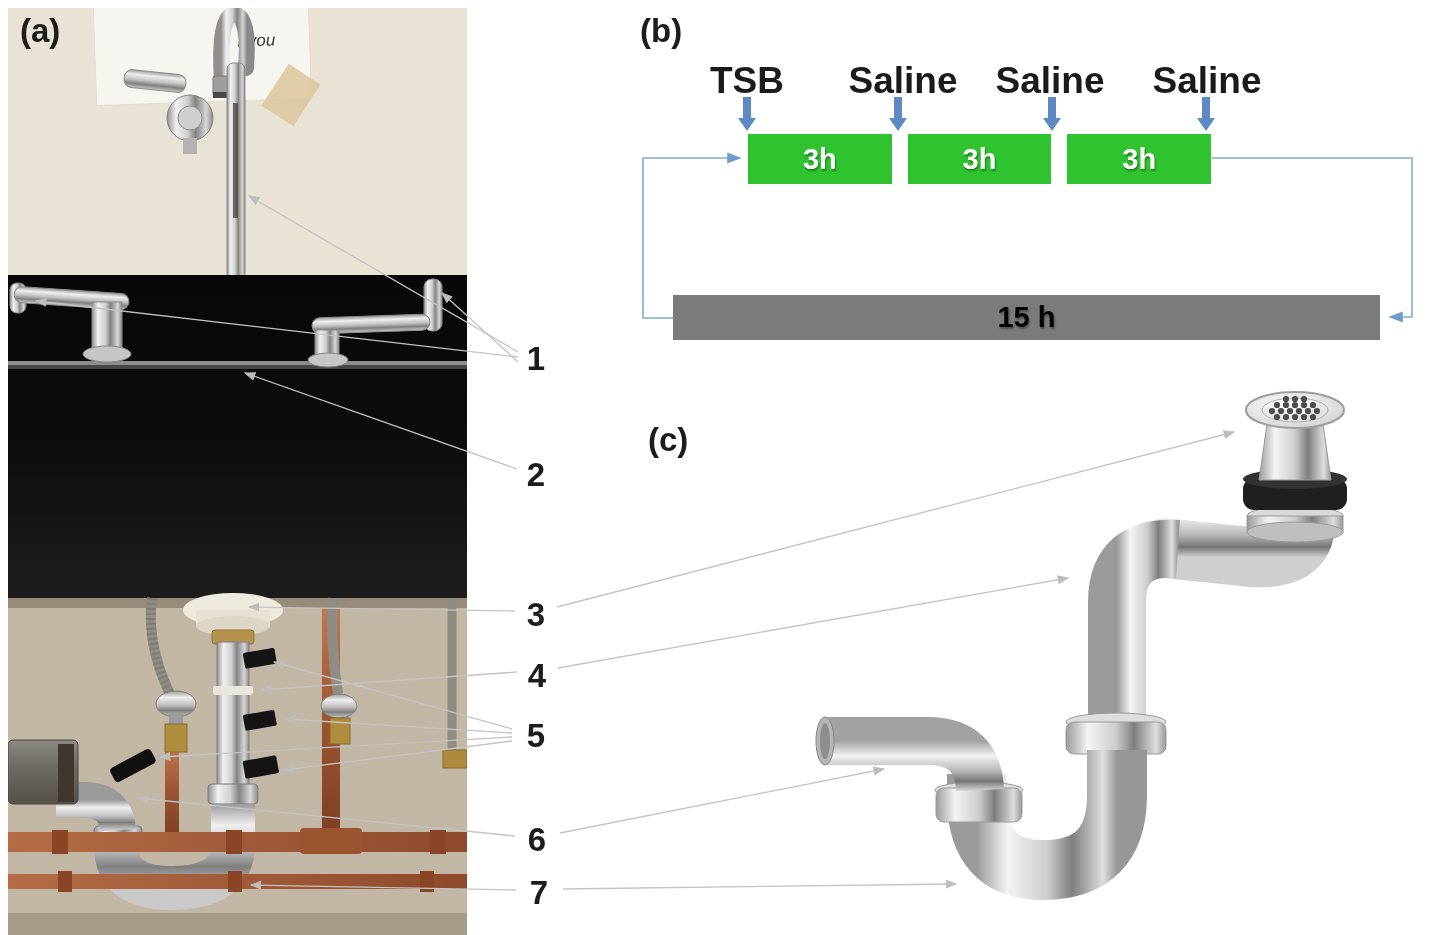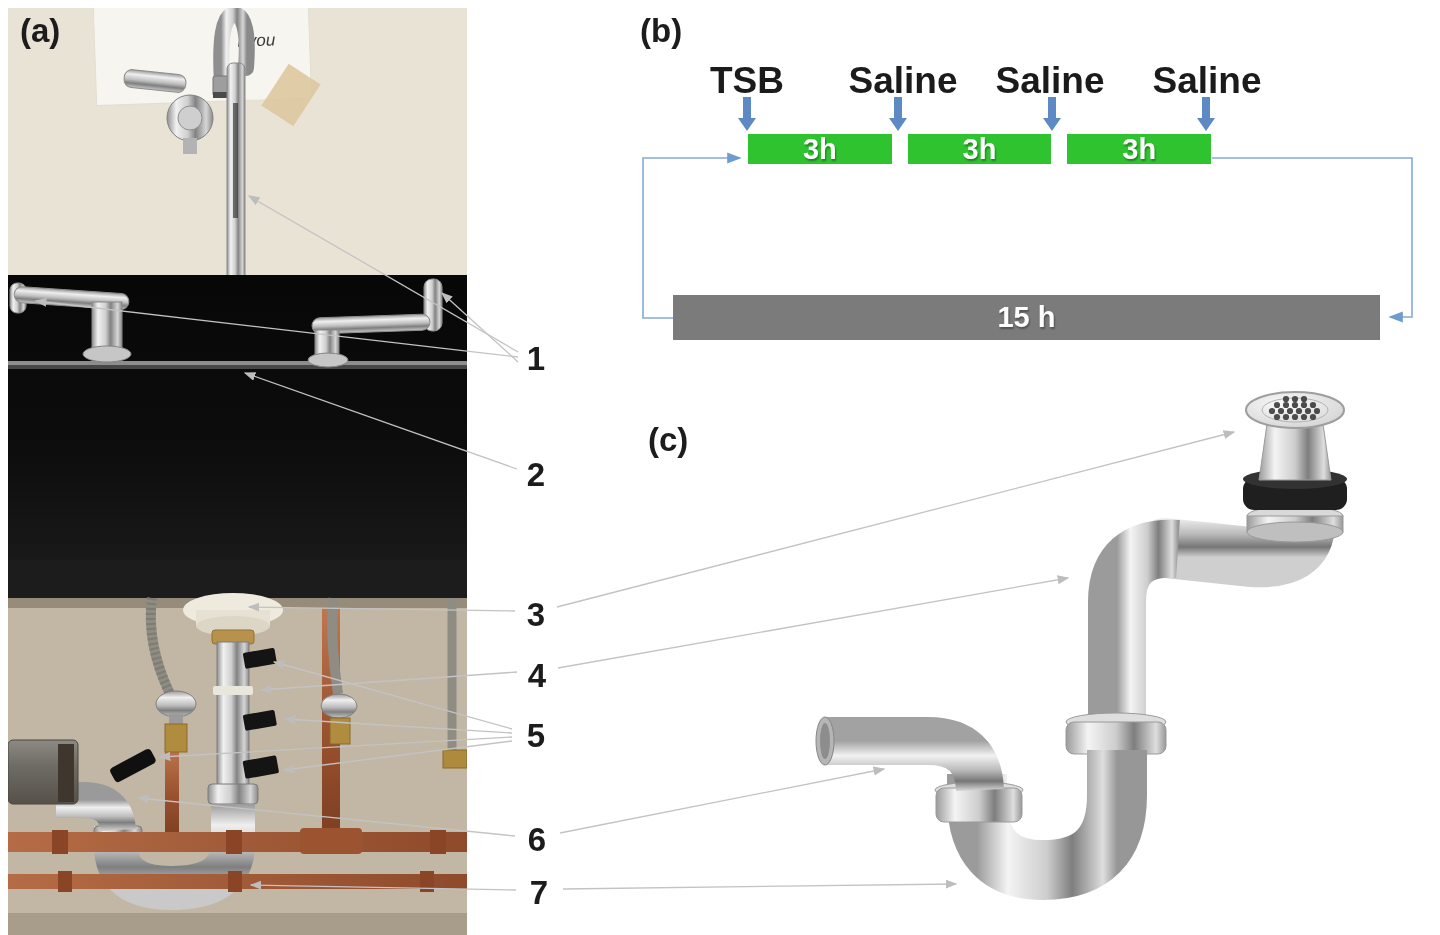--- a/index.html
+++ b/index.html
@@ -5,25 +5,25 @@
   html,body{margin:0;padding:0;background:#ffffff;}
   #fig{position:relative;width:1440px;height:935px;background:#ffffff;overflow:hidden;
        font-family:"Liberation Sans",sans-serif;}
   .abs{position:absolute;}
   .panel-letter{font-weight:700;font-size:33px;color:#1c1c1c;line-height:1;}
   .event-label{position:absolute;transform:translateX(-50%);font-weight:700;font-size:37px;color:#1b1b1b;line-height:1;}
   .down-arrow{position:absolute;width:18px;transform:translateX(-50%);}
   .down-arrow .shaft{width:8px;height:21px;margin:0 auto;background:#5d89c4;}
   .down-arrow .head{width:0;height:0;margin:0 auto;border-left:9px solid transparent;
       border-right:9px solid transparent;border-top:13px solid #5d89c4;}
-  #blocks{position:absolute;left:748px;top:134px;width:463px;height:30px;display:flex;gap:16px;justify-content:space-between;}
+  #blocks{position:absolute;left:748px;top:134px;width:463px;height:50px;display:flex;gap:16px;justify-content:space-between;}
   .block{flex:1;background:#2fc42f;display:flex;align-items:center;justify-content:center;
       color:#ffffff;font-weight:700;font-size:29px;text-shadow:1px 2px 2px rgba(0,0,0,.35);}
   #restbar{position:absolute;left:673px;top:295px;width:707px;height:45px;background:#7b7b7b;
-      display:flex;align-items:center;justify-content:center;color:#ffffff;font-weight:700;
+      display:flex;align-items:center;justify-content:center;color:#000000;font-weight:700;
       font-size:29px;text-shadow:1px 2px 2px rgba(0,0,0,.35);}
   .callout{position:absolute;transform:translate(-50%,-50%);font-size:33px;font-weight:600;color:#1c1c1c;line-height:1;}
   svg{display:block;}
   #overlay{position:absolute;left:0;top:0;pointer-events:none;}
   #photo{position:absolute;left:8px;top:8px;}
 </style>
 </head>
 <body>
 
 <div id="fig">

